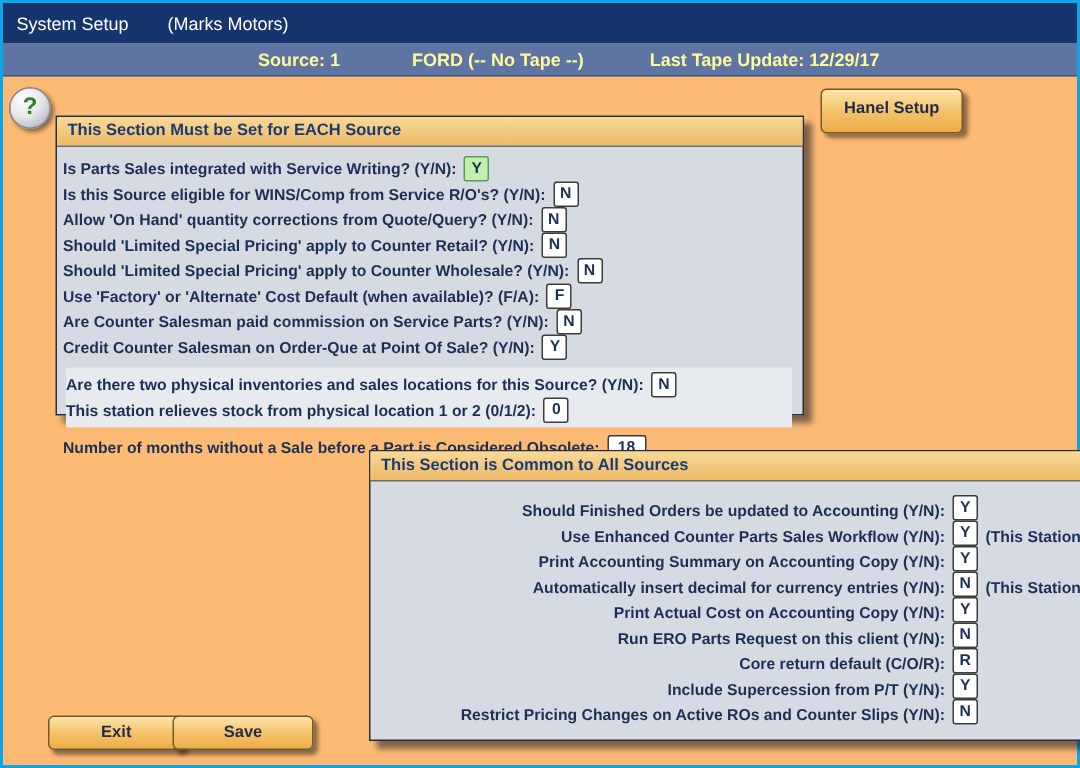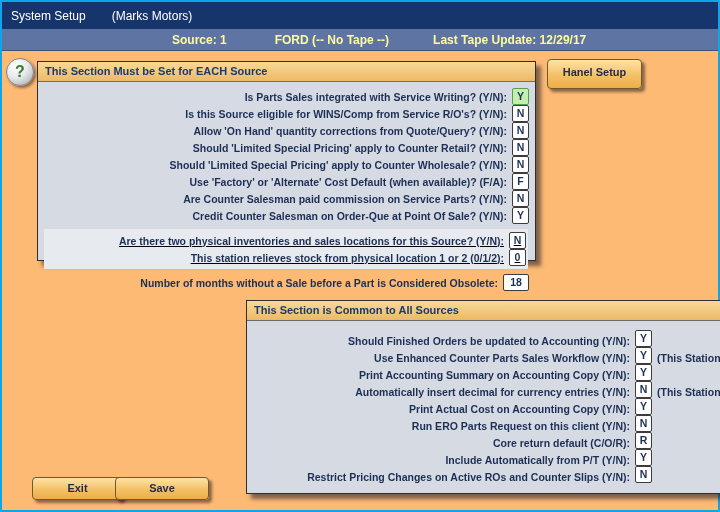--- a/index.html
+++ b/index.html
@@ -9,32 +9,32 @@
   .sourcebar{height:21px;background:#5E74A3;border-bottom:1px solid rgba(0,0,20,.3);color:#FDFA9C;font-weight:bold;font-size:12px;display:flex;align-items:center;flex:0 0 auto;}
   .sourcebar .src{margin-left:170px;}
   .sourcebar .veh{margin-left:48px;}
   .sourcebar .upd{margin-left:44px;}
   .content{position:relative;flex:1;}
   .helpicon{position:absolute;left:4px;top:7px;width:26px;height:26px;border-radius:50%;
     background:radial-gradient(circle at 35% 28%,#ffffff 0%,#e8e8e8 45%,#b9bec6 80%,#969ca6 100%);
     border:1px solid #7f8590;box-shadow:2px 2px 3px rgba(0,0,10,.45);
     color:#2e7e2e;font-weight:bold;font-size:16px;text-align:center;line-height:25px;cursor:pointer;}
   .panel{position:absolute;border:1px solid #2e2e2e;background:#D5DAE3;box-shadow:5px 5px 4px rgba(4,10,28,.5);box-sizing:border-box;}
-  #section1{left:35px;top:10px;width:499px;height:200px;}
+  #section1{left:35px;top:26px;width:499px;height:200px;}
   #section2{left:244px;top:249px;width:484px;height:194px;}
   .phead{height:19px;background:linear-gradient(#F8D996,#EDB968);border-bottom:1px solid #6c6c6c;
     color:#1b3a70;font-weight:bold;font-size:11px;line-height:19px;padding-left:7px;}
   .pbody{padding:6px 6px 0 4px;}
-  .frow{display:flex;justify-content:flex-end;align-items:center;height:17px;}
+  .frow{display:flex;align-items:center;height:17px;}
   .flabel{color:#1c2f55;font-weight:bold;font-size:10.5px;white-space:nowrap;margin-right:5px;}
   .fbox{display:inline-block;width:15px;height:15px;background:#fff;border:1px solid #3c3c3c;border-radius:2px;
     color:#1c2f55;font-weight:bold;font-size:10.5px;text-align:center;line-height:15px;cursor:text;flex:0 0 auto;}
   .fbox.green{background:#c4efae;border-color:#53a053;}
   .fbox.wide{width:24px;}
-  .subbox{background:#E7EAEF;border-radius:1px;margin:5px 1px 0 2px;padding:3px 2px 3px 0;text-decoration:underline;}
+  .subbox{background:#E7EAEF;border-radius:1px;margin:5px 1px 0 2px;padding:3px 2px 3px 0;}
   .frow2{display:flex;justify-content:flex-end;align-items:flex-end;height:17px;}
   .fnote{width:66px;color:#1c2f55;font-weight:bold;font-size:10.5px;padding-left:5px;white-space:nowrap;flex:0 0 auto;}
   .gold{position:absolute;background:linear-gradient(#FDE3A6,#F4C067 55%,#EDAD48);border:1px solid #6e5a2a;border-radius:4px;
     color:#1f2b48;font-weight:bold;font-size:11px;text-align:center;box-shadow:3px 3px 3px rgba(0,0,10,.45);cursor:pointer;box-sizing:border-box;}
   #hanelBtn{left:545px;top:8px;width:95px;height:30px;line-height:24px;}
   #exitBtn{left:30px;top:426px;width:91px;height:23px;line-height:21px;}
   #saveBtn{left:113px;top:426px;width:94px;height:23px;line-height:21px;}
   .mt5{margin-top:5px;}
 </style>
 </head>
@@ -145,21 +145,21 @@
           <span class="flabel">Run ERO Parts Request on this client  (Y/N):</span>
           <span class="fbox">N</span>
           <span class="fnote"></span>
         </div>
         <div class="frow2">
           <span class="flabel">Core return default (C/O/R):</span>
           <span class="fbox">R</span>
           <span class="fnote"></span>
         </div>
         <div class="frow2">
-          <span class="flabel">Include Automatically from P/T  (Y/N):</span>
+          <span class="flabel">Include Supercession from P/T  (Y/N):</span>
           <span class="fbox">Y</span>
           <span class="fnote"></span>
         </div>
         <div class="frow2">
           <span class="flabel">Restrict Pricing Changes on Active ROs and Counter Slips  (Y/N):</span>
           <span class="fbox">N</span>
           <span class="fnote"></span>
         </div>
       </div>
     </div>

